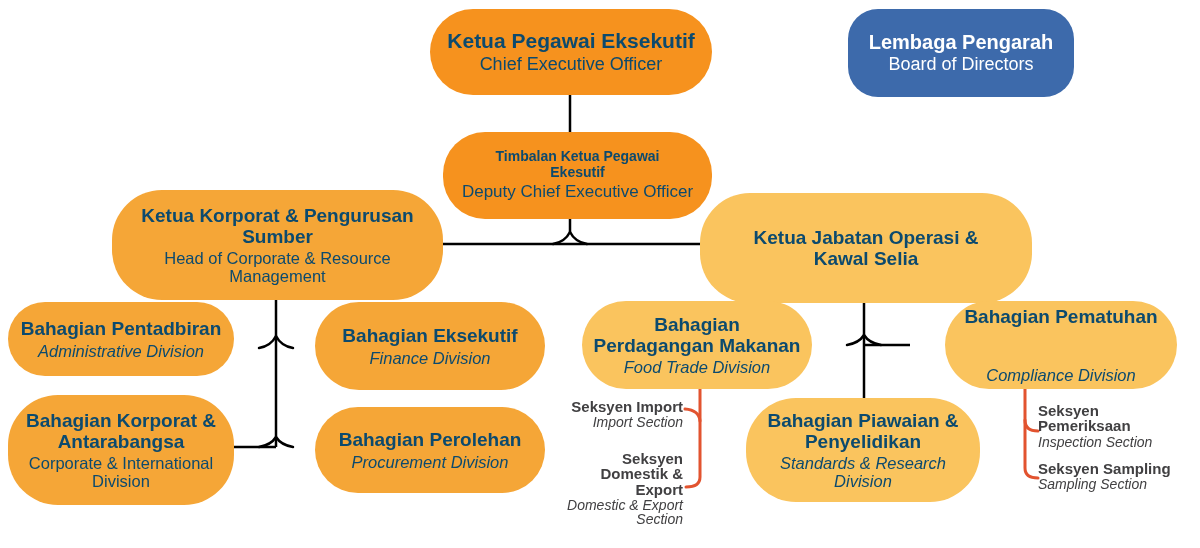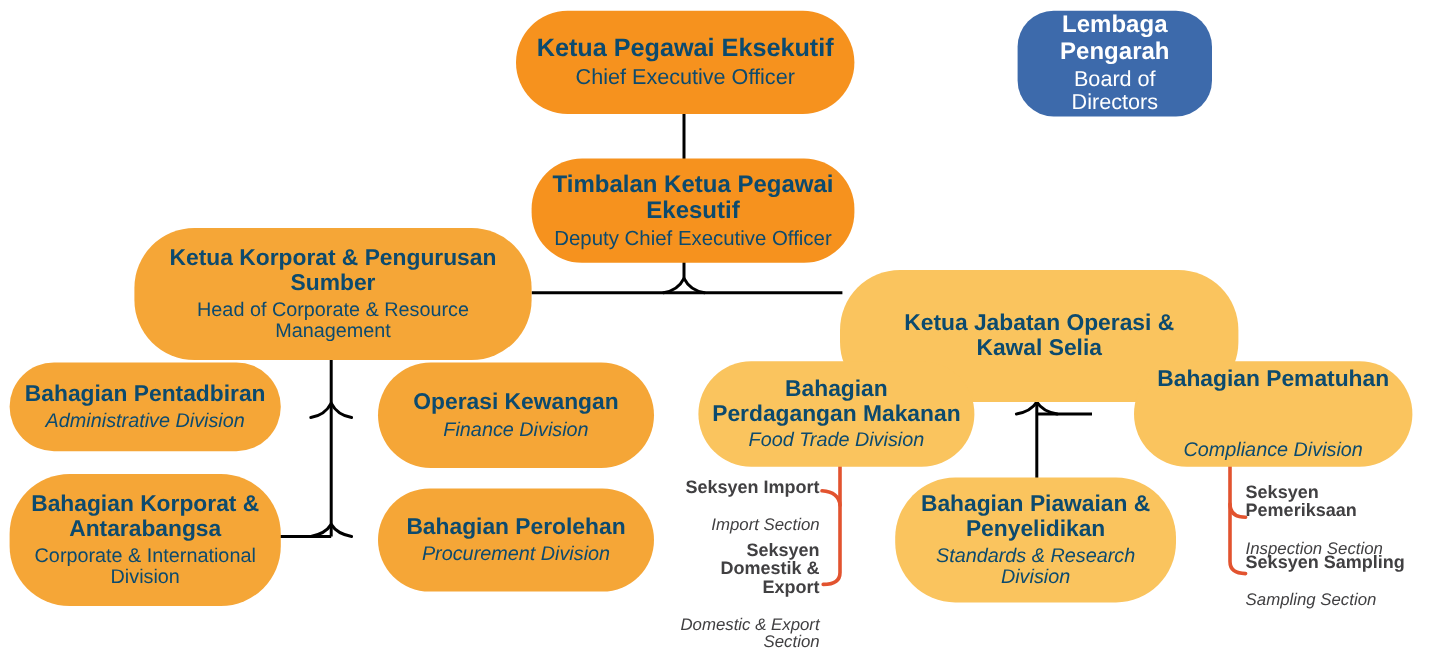--- a/index.html
+++ b/index.html
@@ -17,26 +17,26 @@
   .node .s{font-weight:400;white-space:pre-line;line-height:1.1;margin-top:2px;}
   .c-dark{background:var(--orange-dark,#F6921E);}
   .c-mid{background:var(--orange-mid,#F5A637);}
   .c-light{background:var(--orange-light,#FAC45E);}
   .c-blue{background:var(--blue,#3D6AAB);color:#ffffff;}
   .italic{font-style:italic;}
   .section{
     position:absolute;color:var(--section-text,#414042);line-height:1.02;
   }
   .section .t{font-weight:700;font-size:15px;white-space:pre-line;}
-  .section .s{font-weight:400;font-style:italic;font-size:14px;white-space:pre-line;margin-top:16px;}
+  .section .s{font-weight:400;font-style:italic;font-size:14px;white-space:pre-line;margin-top:1px;}
   .align-r{text-align:right;}
   .align-l{text-align:left;}
   .fs-ceo .t{font-size:21px;} .fs-ceo .s{font-size:18px;}
   .fs-board .t{font-size:20px;} .fs-board .s{font-size:18px;}
-  .fs-dep .t{font-size:20px;} .fs-dep .s{font-size:17px;}
+  .fs-dep .t{font-size:14px;} .fs-dep .s{font-size:17px;}
   .fs-head .t{font-size:19px;} .fs-head .s{font-size:16.5px;}
   .fs-div .t{font-size:19px;} .fs-div .s{font-size:16.5px;}
 </style>
 </head>
 <body>
 
 <div id="stage">
 
   <svg class="connectors" viewBox="0 0 1200 548">
 
@@ -56,50 +56,50 @@
     <path d="M685 409 Q699 410 700 421" stroke="#E2532F" stroke-width="3" fill="none" stroke-linecap="round"></path>
     <path d="M1025 384 L1025 468 Q1025 478 1038 478" stroke="#E2532F" stroke-width="3" fill="none" stroke-linecap="round"></path>
     <path d="M1025 420 Q1025 431 1038 431" stroke="#E2532F" stroke-width="3" fill="none" stroke-linecap="round"></path>
   </svg>
 
   <div class="node c-dark fs-ceo" style="left:430px;top:9px;width:282px;height:86px;border-radius:44px;">
     <div class="t">Ketua Pegawai Eksekutif</div>
     <div class="s">Chief Executive Officer</div>
   </div>
 
-  <div class="node c-blue fs-board" style="left:848px;top:9px;width:162px;height:88px;border-radius:30px;">
+  <div class="node c-blue fs-board" style="left:848px;top:9px;width:226px;height:88px;border-radius:30px;">
     <div class="t">Lembaga Pengarah</div>
     <div class="s">Board of Directors</div>
   </div>
 
   <div class="node c-dark fs-dep" style="left:443px;top:132px;width:269px;height:87px;border-radius:42px;">
     <div class="t">Timbalan Ketua Pegawai
 Ekesutif</div>
     <div class="s">Deputy Chief Executive Officer</div>
   </div>
 
   <div class="node c-mid fs-head" style="left:112px;top:190px;width:331px;height:110px;border-radius:50px;">
     <div class="t">Ketua Korporat &amp; Pengurusan
 Sumber</div>
     <div class="s">Head of Corporate &amp; Resource
 Management</div>
   </div>
 
-  <div class="node c-light fs-head" style="left:700px;top:193px;width:332px;height:110px;border-radius:50px;margin-top:32px;">
+  <div class="node c-light fs-head" style="left:700px;top:193px;width:332px;height:110px;border-radius:50px;">
     <div class="t">Ketua Jabatan Operasi &amp;
 Kawal Selia</div>
   </div>
 
   <div class="node c-mid fs-div" style="left:8px;top:302px;width:226px;height:74px;border-radius:43px;">
     <div class="t">Bahagian Pentadbiran</div>
     <div class="s italic">Administrative Division</div>
   </div>
 
   <div class="node c-mid fs-div" style="left:315px;top:302px;width:230px;height:88px;border-radius:44px;">
-    <div class="t">Operasi Kewangan</div>
+    <div class="t">Bahagian Eksekutif</div>
     <div class="s italic">Finance Division</div>
   </div>
 
   <div class="node c-mid fs-div" style="left:8px;top:395px;width:226px;height:110px;border-radius:50px;">
     <div class="t">Bahagian Korporat &amp;
 Antarabangsa</div>
     <div class="s">Corporate &amp; International
 Division</div>
   </div>
 

